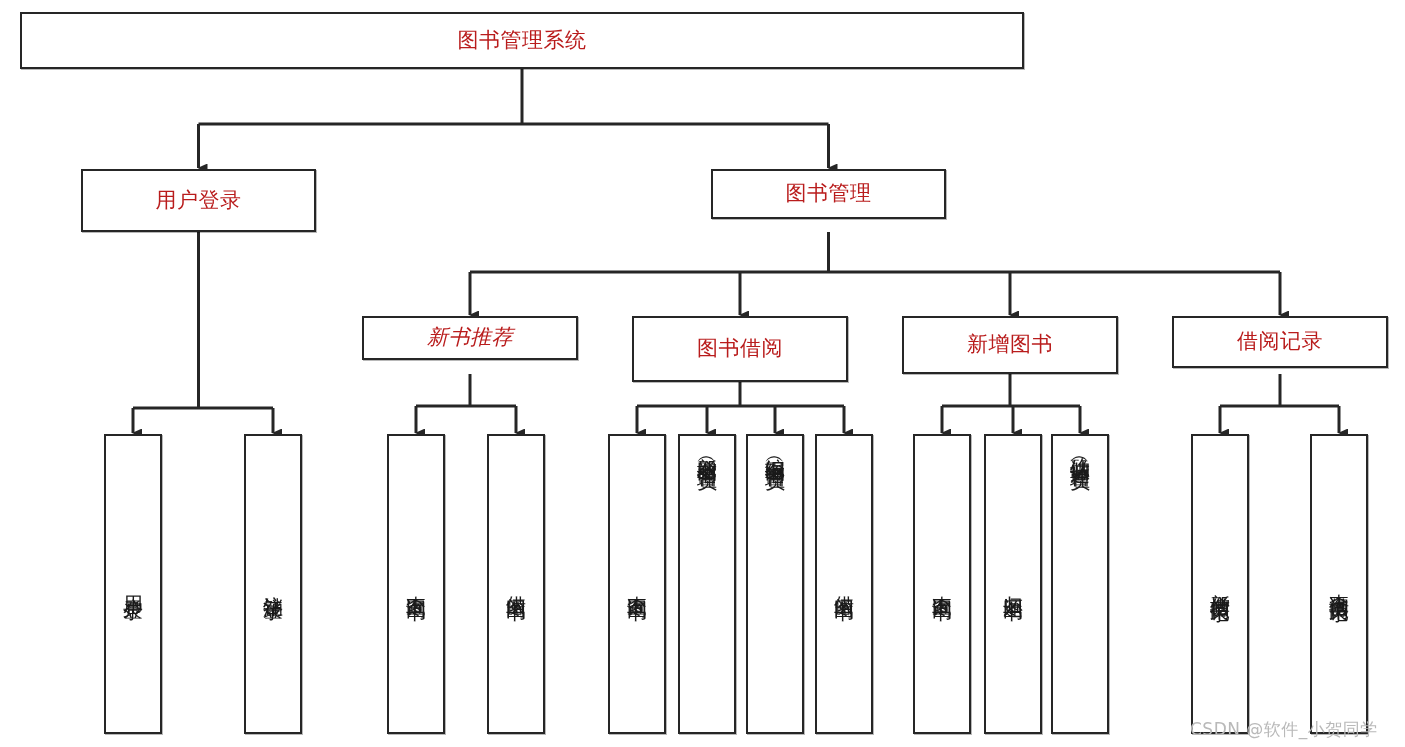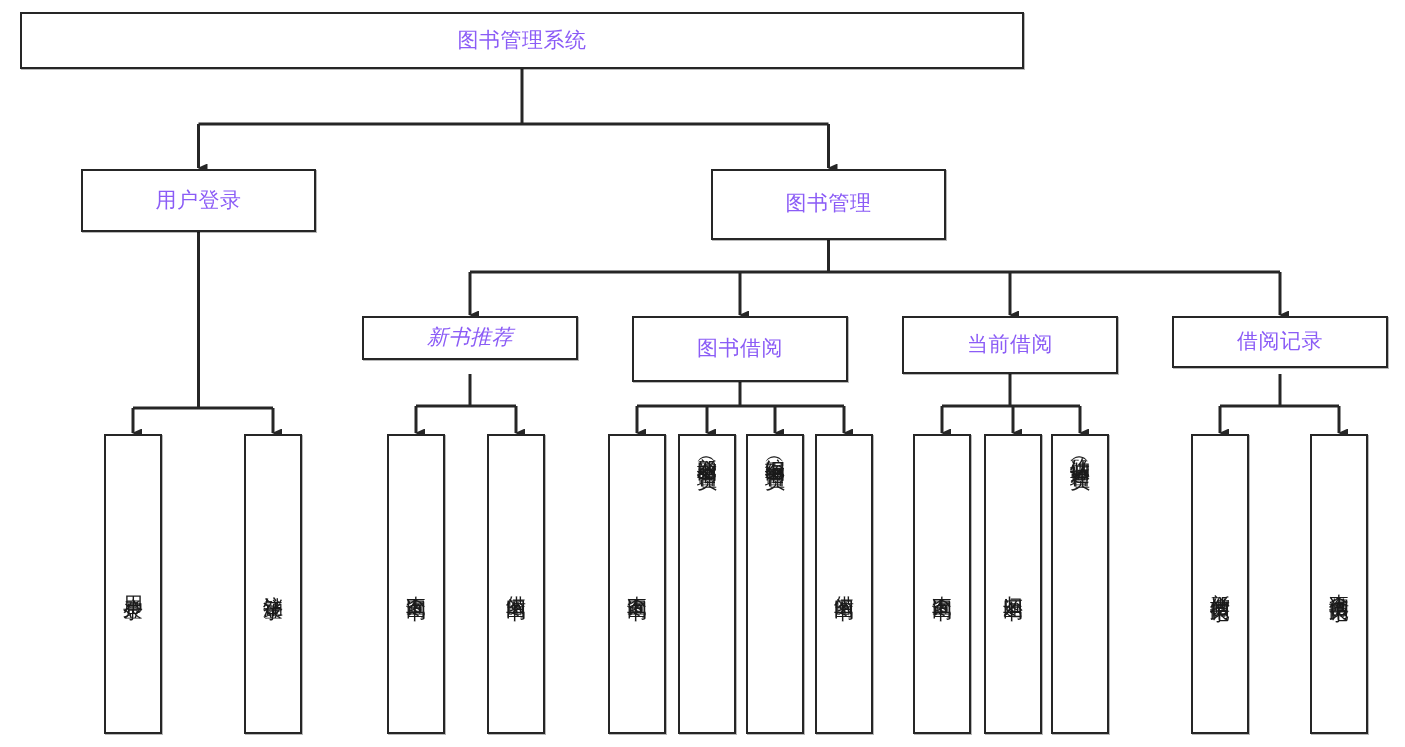--- a/index.html
+++ b/index.html
@@ -32,21 +32,21 @@
     background: #ffffff;
     border: 2px solid #262626;
     box-shadow: 1px 1px 0 rgba(0,0,0,0.28);
     display: flex;
     align-items: center;
     justify-content: center;
     overflow: hidden;
   }
   .node-label-h {
     font-size: 21px;
-    color: #8b5cf6;
+    color: #b91c1c;
     line-height: 1.1;
     white-space: nowrap;
     letter-spacing: 0.5px;
   }
   .node-box.leaf {
     align-items: flex-start;
     justify-content: center;
     padding-top: 0;
   }
   .node-label-v {
@@ -127,31 +127,31 @@
       </g>
   </svg>
 
   <div id="nodes-layer">
       <div class="node-box" style="left: 20px; top: 12px; width: 1004px; height: 57px;">
         <span class="node-label-h">图书管理系统</span>
       </div>
       <div class="node-box" style="left: 81px; top: 169px; width: 235px; height: 63px;">
         <span class="node-label-h">用户登录</span>
       </div>
-      <div class="node-box" style="left: 711px; top: 169px; width: 235px; height: 71px; font-family: Liberation Mono, monospace;">
+      <div class="node-box" style="left: 711px; top: 169px; width: 235px; height: 50px;">
         <span class="node-label-h">图书管理</span>
       </div>
       <div class="node-box" style="left: 362px; top: 316px; width: 216px; height: 44px; font-style: italic;">
         <span class="node-label-h">新书推荐</span>
       </div>
       <div class="node-box" style="left: 632px; top: 316px; width: 216px; height: 66px;">
         <span class="node-label-h">图书借阅</span>
       </div>
       <div class="node-box" style="left: 902px; top: 316px; width: 216px; height: 58px;">
-        <span class="node-label-h">当前借阅</span>
+        <span class="node-label-h">新增图书</span>
       </div>
       <div class="node-box" style="left: 1172px; top: 316px; width: 216px; height: 52px;">
         <span class="node-label-h">借阅记录</span>
       </div>
       <div class="node-box leaf" style="left: 104px; top: 434px; width: 58px; height: 300px;">
         <div class="leaf-inner">
           <span class="node-label-v">用户登录</span>
         </div>
       </div>
       <div class="node-box leaf" style="left: 244px; top: 434px; width: 58px; height: 300px;">
@@ -209,14 +209,15 @@
           <span class="node-label-v">新增借阅记录</span>
         </div>
       </div>
       <div class="node-box leaf" style="left: 1310px; top: 434px; width: 58px; height: 300px;">
         <div class="leaf-inner">
           <span class="node-label-v">查询借阅记录</span>
         </div>
       </div>
     </div>
 
+  <div class="watermark" style="left: 1190px; top: 718px; color: rgb(185, 185, 185);">CSDN @软件_小贺同学</div>
 
 </div>
 
 </body></html>

